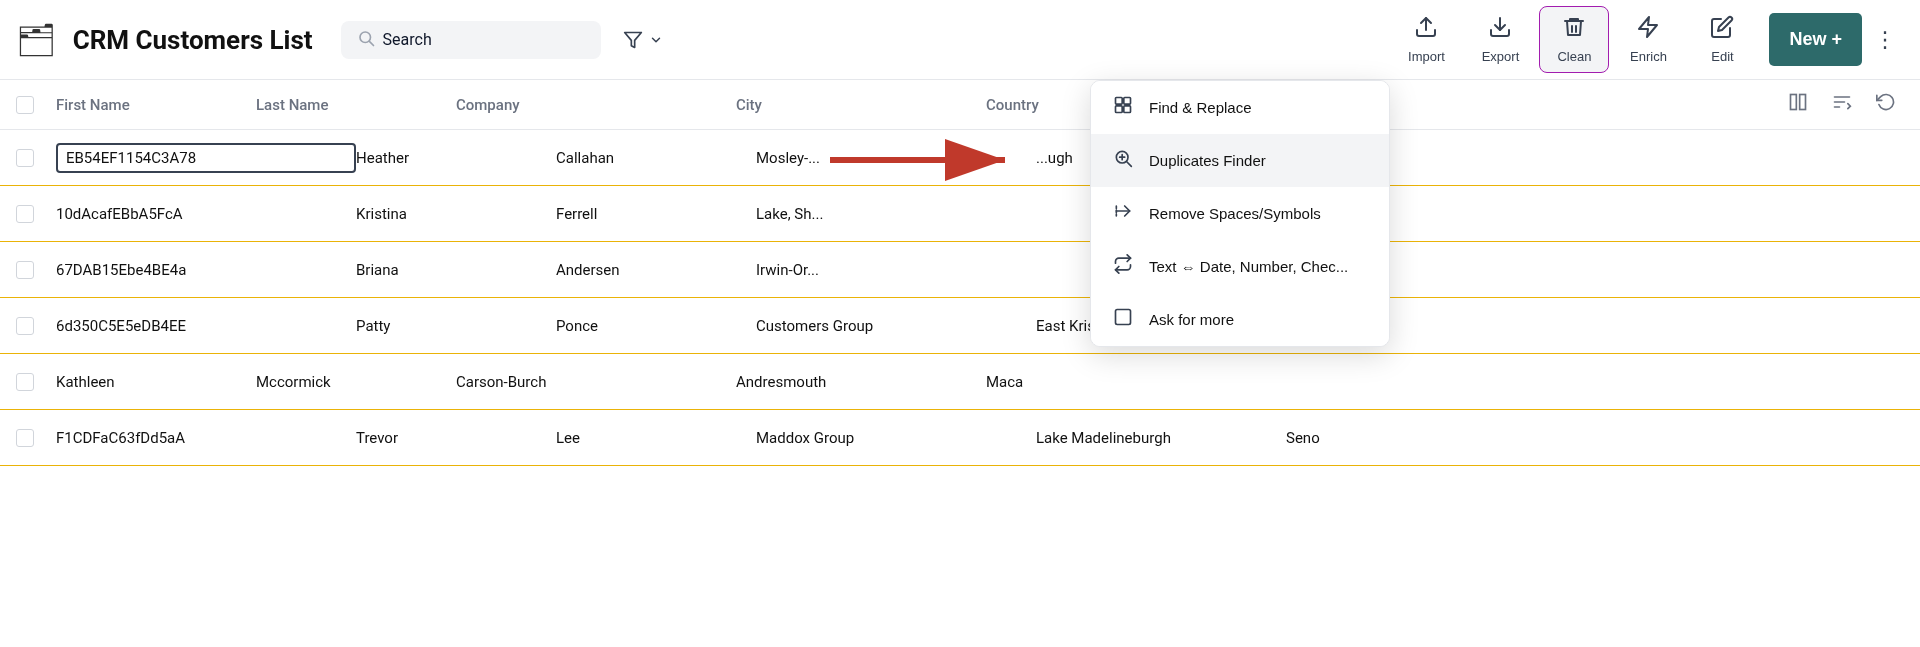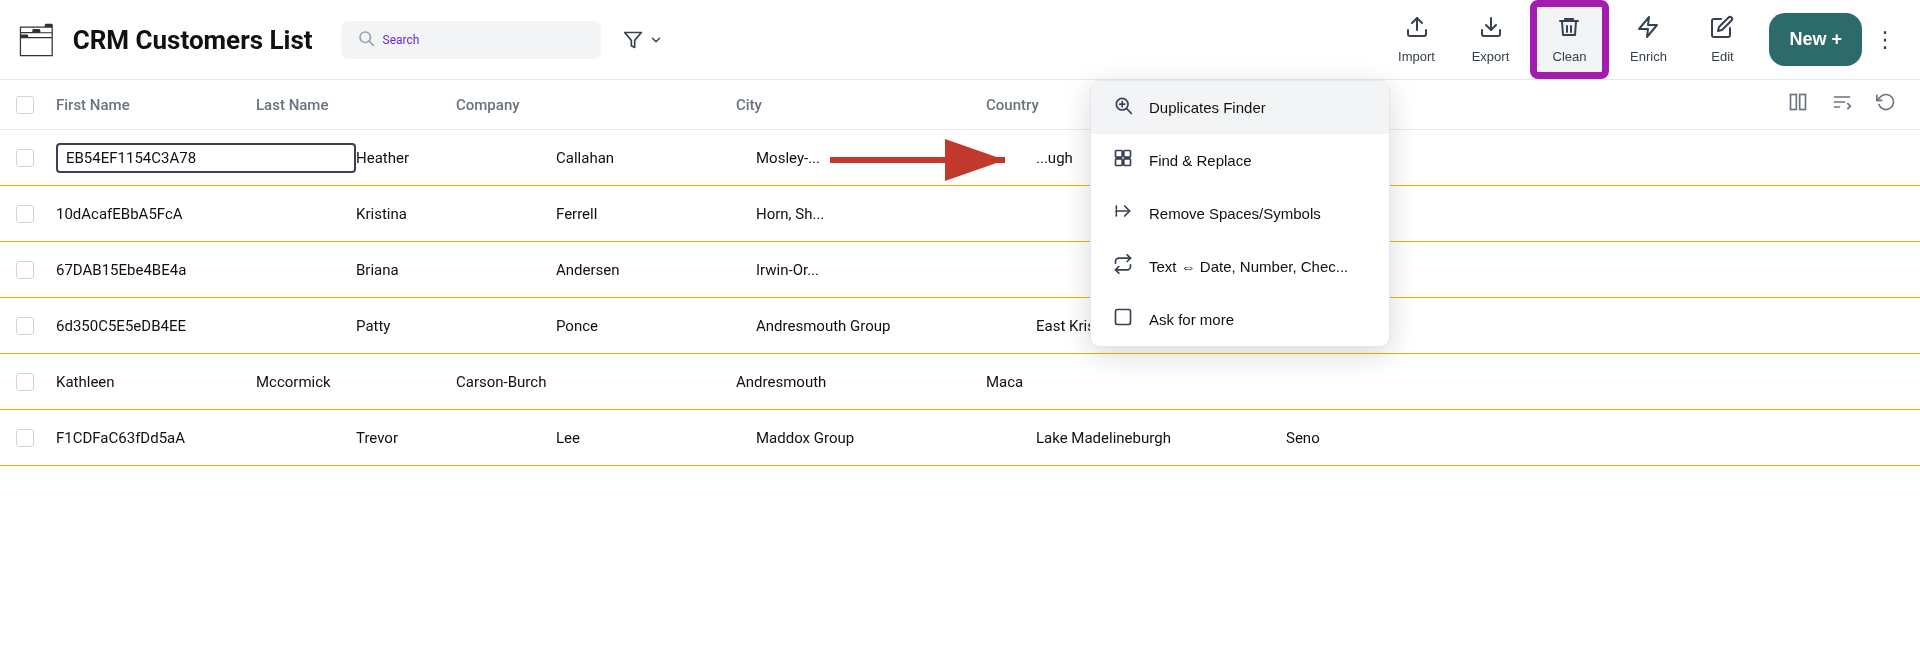--- a/index.html
+++ b/index.html
@@ -43,22 +43,22 @@
       padding: 8px 16px;
       gap: 8px;
       width: 260px;
       cursor: text;
     }
     .search-box .search-icon-svg {
       color: #9ca3af;
       font-size: 18px;
     }
     .search-placeholder {
-      color: #6d28d9;
-      font-size: 12px;
+      color: #0f172a;
+      font-size: 16px;
     }
 
     .filter-btn {
       display: flex;
       align-items: center;
       gap: 6px;
       background: none;
       border: none;
       cursor: pointer;
       padding: 8px 10px;
@@ -85,39 +85,39 @@
       border: none;
       cursor: pointer;
       padding: 8px 16px;
       border-radius: 8px;
       color: #374151;
       font-size: 13px;
       min-width: 70px;
     }
     .tool-btn.active {
       background: #f3f4f6;
-      border: 7px solid #a21caf;
+      border: 1px solid #a21caf;
     }
     .tool-btn .btn-icon {
       font-size: 22px;
       color: #374151;
     }
     .tool-btn .btn-label {
       font-size: 13px;
       color: #374151;
     }
 
     .new-btn {
       display: flex;
       align-items: center;
       gap: 8px;
       background: #2d6a6a;
       color: #fff;
       border: none;
-      border-radius: 16px;
+      border-radius: 5px;
       padding: 16px 20px;
       font-size: 18px;
       font-weight: 600;
       cursor: pointer;
       margin-left: 8px;
     }
 
     .more-btn {
       background: none;
       border: none;
@@ -454,21 +454,21 @@
     <div class="cell cell-country">Norv</div>
   </div>
 
   <div class="data-row">
     <div class="col-check">
       <div class="checkbox"></div>
     </div>
     <div class="cell cell-customer-id">10dAcafEBbA5FcA</div>
     <div class="cell cell-first-name">Kristina</div>
     <div class="cell cell-last-name">Ferrell</div>
-    <div class="cell cell-company">Horn, Sh...</div>
+    <div class="cell cell-company">Lake, Sh...</div>
     <div class="cell cell-city"></div>
     <div class="cell cell-country">Ando</div>
   </div>
 
   <div class="data-row">
     <div class="col-check">
       <div class="checkbox"></div>
     </div>
     <div class="cell cell-customer-id">67DAB15Ebe4BE4a</div>
     <div class="cell cell-first-name">Briana</div>
@@ -478,21 +478,21 @@
     <div class="cell cell-country">Nepa</div>
   </div>
 
   <div class="data-row">
     <div class="col-check">
       <div class="checkbox"></div>
     </div>
     <div class="cell cell-customer-id">6d350C5E5eDB4EE</div>
     <div class="cell cell-first-name">Patty</div>
     <div class="cell cell-last-name">Ponce</div>
-    <div class="cell cell-company">Andresmouth Group</div>
+    <div class="cell cell-company">Customers Group</div>
     <div class="cell cell-city">East Kristintown</div>
     <div class="cell cell-country">North</div>
   </div>
 
   <div class="data-row">
     <div class="col-check">
       <div class="checkbox"></div>
     </div>
     <div class="cell cell-first-name">Kathleen</div>
     <div class="cell cell-last-name">Mccormick</div>
@@ -519,41 +519,41 @@
     <defs>
       <marker id="arrowhead" markerWidth="10" markerHeight="7" refX="10" refY="3.5" orient="auto">
         <polygon points="0 0, 10 3.5, 0 7" fill="#c0392b"></polygon>
       </marker>
     </defs>
     <line x1="10" y1="30" x2="185" y2="30" stroke="#c0392b" stroke-width="6" marker-end="url(#arrowhead)"></line>
   </svg>
 </div>
 
 <div class="dropdown-menu">
+  <button class="dropdown-item">
+    <span class="menu-icon">
+      <svg width="20" height="20" viewBox="0 0 24 24" fill="none" stroke="#374151" stroke-width="2" stroke-linecap="round" stroke-linejoin="round">
+        <rect x="3" y="3" width="8" height="8" rx="1"></rect>
+          <rect x="13" y="3" width="8" height="8" rx="1"></rect>
+        <rect x="3" y="13" width="8" height="8" rx="1"></rect>
+          <rect x="13" y="13" width="8" height="8" rx="1"></rect>
+      </svg>
+    </span>
+    <span>Find &amp; Replace</span>
+  </button>
   <button class="dropdown-item active">
     <span class="menu-icon">
       <svg width="20" height="20" viewBox="0 0 24 24" fill="none" stroke="#374151" stroke-width="2" stroke-linecap="round" stroke-linejoin="round">
         <circle cx="11" cy="11" r="7"></circle>
           <line x1="16.5" y1="16.5" x2="22" y2="22"></line>
         <line x1="8" y1="11" x2="14" y2="11"></line>
           <line x1="11" y1="8" x2="11" y2="14"></line>
       </svg>
     </span>
     <span>Duplicates Finder</span>
-  </button>
-  <button class="dropdown-item">
-    <span class="menu-icon">
-      <svg width="20" height="20" viewBox="0 0 24 24" fill="none" stroke="#374151" stroke-width="2" stroke-linecap="round" stroke-linejoin="round">
-        <rect x="3" y="3" width="8" height="8" rx="1"></rect>
-          <rect x="13" y="3" width="8" height="8" rx="1"></rect>
-        <rect x="3" y="13" width="8" height="8" rx="1"></rect>
-          <rect x="13" y="13" width="8" height="8" rx="1"></rect>
-      </svg>
-    </span>
-    <span>Find &amp; Replace</span>
   </button>
   <button class="dropdown-item">
     <span class="menu-icon">
       <svg width="20" height="20" viewBox="0 0 24 24" fill="none" stroke="#374151" stroke-width="2" stroke-linecap="round" stroke-linejoin="round">
         <line x1="4" y1="12" x2="20" y2="12"></line>
           <polyline points="14 6 20 12 14 18"></polyline>
         <line x1="4" y1="6" x2="4" y2="18" stroke-dasharray="3 2"></line>
       </svg>
     </span>
     <span>Remove Spaces/Symbols</span>

